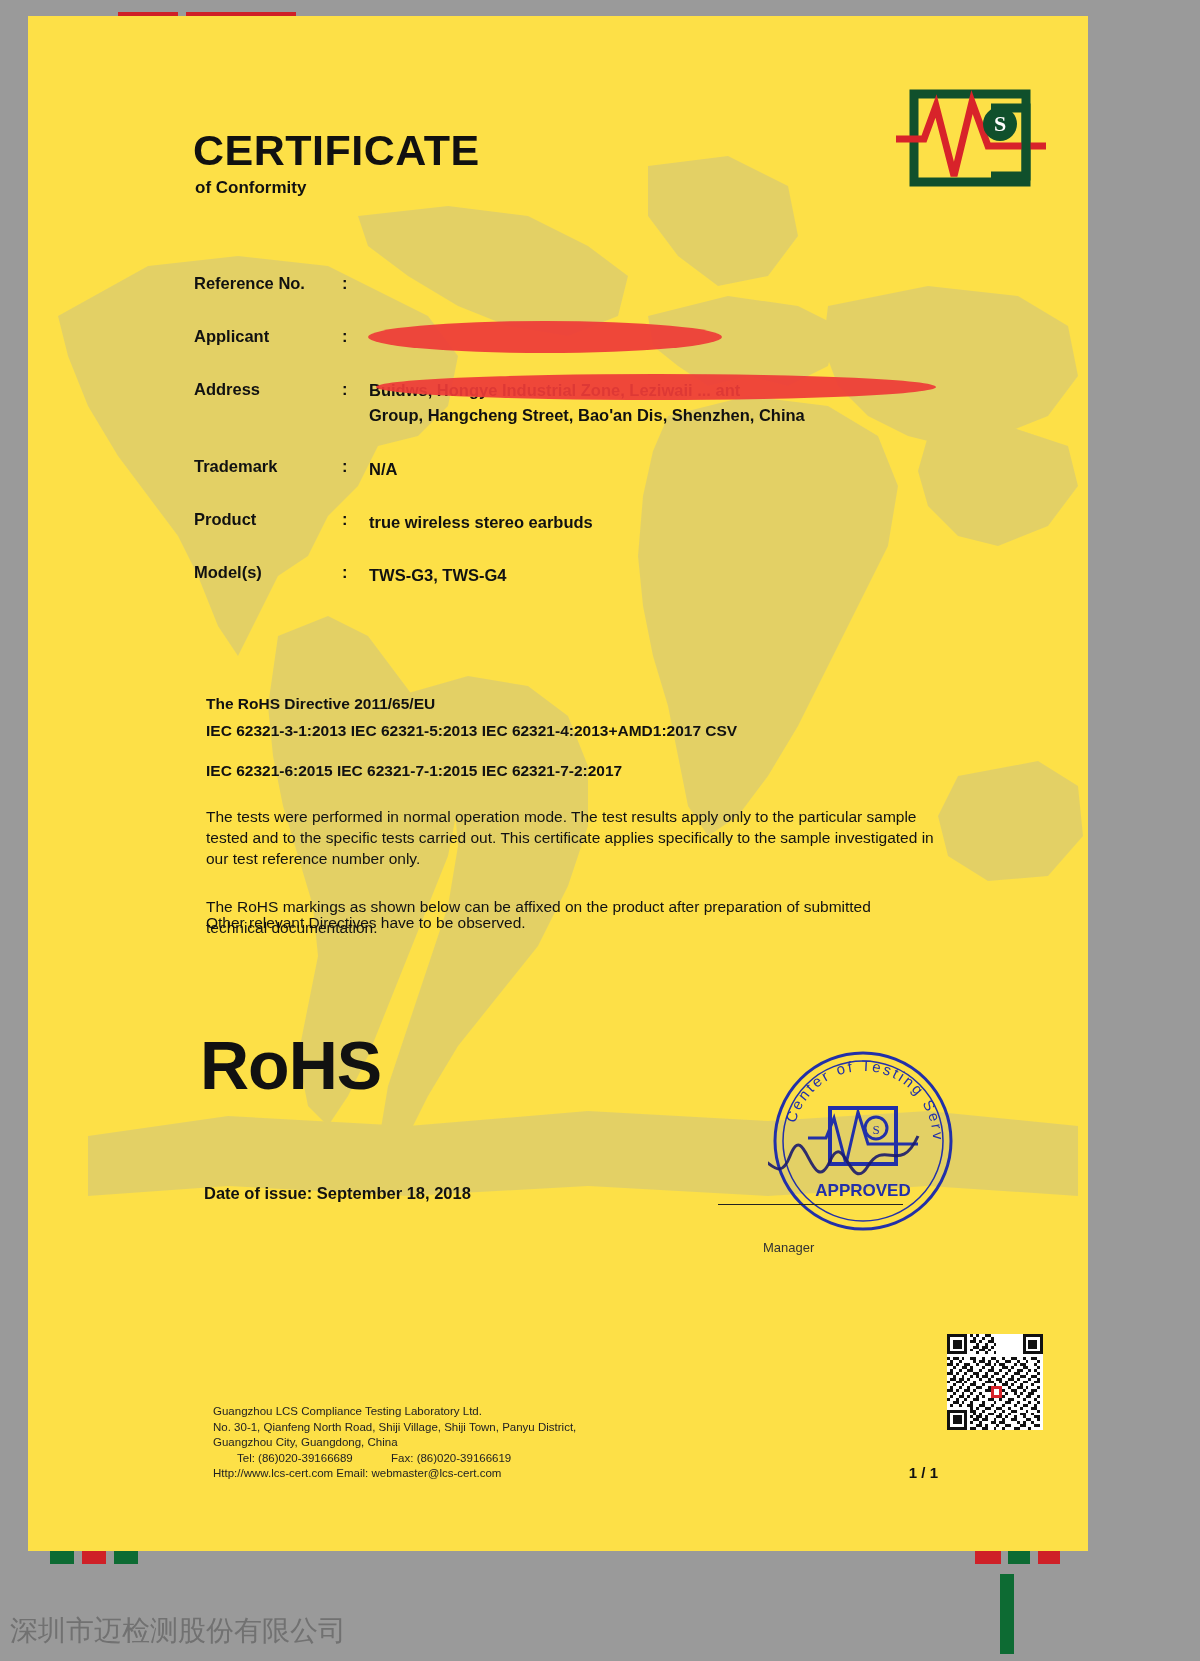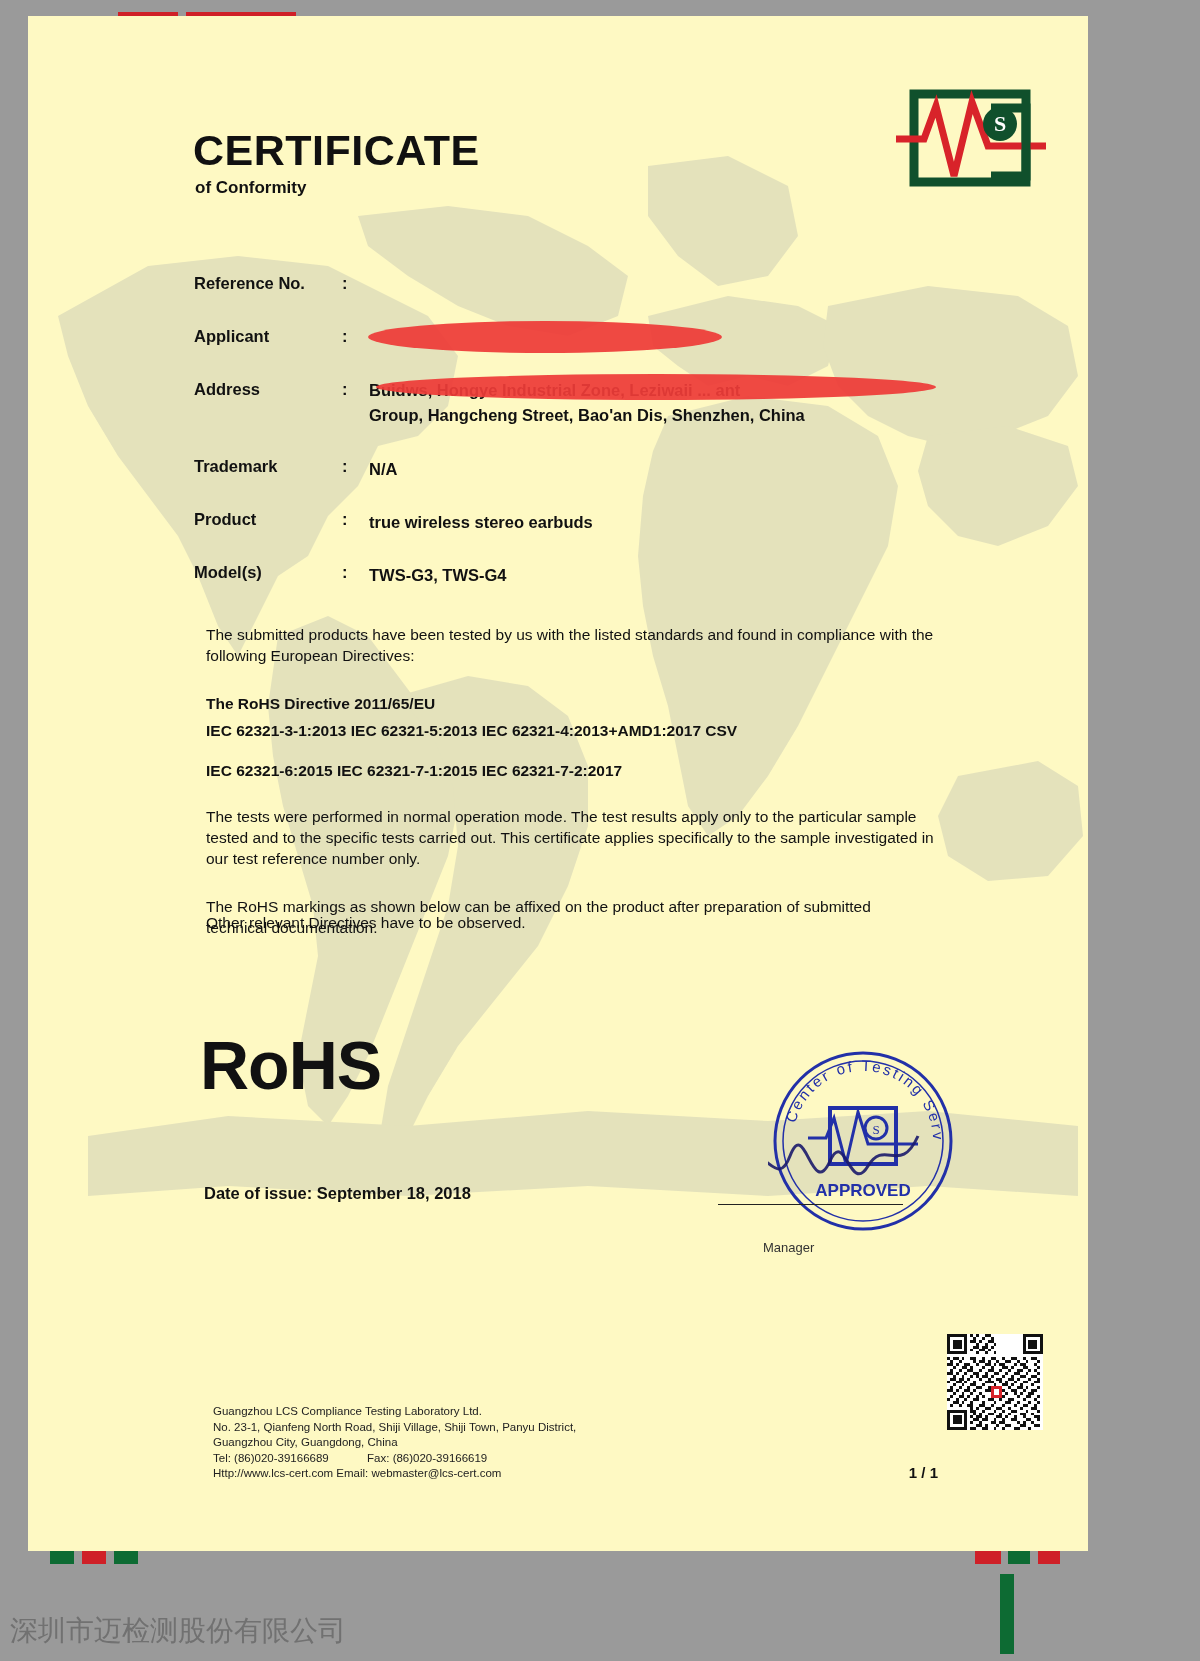--- a/index.html
+++ b/index.html
@@ -24,21 +24,21 @@
     background: #9a9a9a;
   }
 
   
   .sheet {
     position: absolute;
     left: 28px;
     top: 16px;
     width: 1060px;
     height: 1535px;
-    background: #fef9c3;
+    background: #fde047;
     overflow: hidden;
   }
 
   
   .mark {
     position: absolute;
     background: #cf2027;
   }
   .mark.green { background: #0d6b33; }
 
@@ -187,21 +187,21 @@
 
   
   .footer {
     position: absolute;
     left: 185px;
     top: 1388px;
     font-size: 11.5px;
     color: #222;
     line-height: 15.5px;
   }
-  .footer .line2 { white-space: pre; }
+  .footer .line2 { white-space: pre; margin-left: 24px; }
   .pageno {
     position: absolute;
     right: 150px;
     top: 1448px;
     font-size: 15px;
     font-weight: bold;
     color: #111;
   }
   .qr {
     position: absolute;
@@ -310,21 +310,20 @@
           <span class="val">true wireless stereo earbuds</span>
         </div>
 
         <div class="row" style="height:53px;">
           <span class="lbl">Model(s)</span>
           <span class="colon">:</span>
           <span class="val">TWS-G3, TWS-G4</span>
         </div>
       </div>
 
-      <div class="para" style="top:608px;width:740px;">The submitted products have been tested by us with the listed standards and found in compliance with the following European Directives:</div>
       <div class="para b" style="top:677px;">The RoHS Directive 2011/65/EU</div>
       <div class="para b" style="top:704px;width:760px;">IEC 62321-3-1:2013  IEC 62321-5:2013  IEC 62321-4:2013+AMD1:2017 CSV</div>
       <div class="para b" style="top:744px;width:760px;">IEC 62321-6:2015  IEC 62321-7-1:2015  IEC 62321-7-2:2017</div>
       <div class="para" style="top:790px;width:740px;">The tests were performed in normal operation mode. The test results apply only to the particular sample tested and to the specific tests carried out. This certificate applies specifically to the sample investigated in our test reference number only.</div>
       <div class="para" style="top:880px;width:700px;">The RoHS markings as shown below can be affixed on the product after preparation of submitted technical documentation.</div>
       <div class="para" style="top:896px;width:700px;">Other relevant Directives have to be observed.</div>
 
       <div class="rohs">RoHS</div>
 
       <div class="issue">Date of issue: September 18, 2018</div>
@@ -606,21 +605,21 @@
             <rect x="28" y="32" width="1" height="1"></rect>
         </g>
         <g fill="#d8232a">
           <rect x="15" y="18" width="4" height="4"></rect>
           <rect x="16" y="19" width="2" height="2" fill="#ffffff"></rect>
         </g>
       </svg>
 
       <div class="footer">
         <div>Guangzhou LCS Compliance Testing Laboratory Ltd.</div>
-        <div>No. 23-1, Qianfeng North Road, Shiji Village, Shiji Town, Panyu District,</div>
+        <div>No. 30-1, Qianfeng North Road, Shiji Village, Shiji Town, Panyu District,</div>
         <div>Guangzhou City, Guangdong, China</div>
         <div class="line2">Tel: (86)020-39166689            Fax: (86)020-39166619</div>
         <div>Http://www.lcs-cert.com  Email: webmaster@lcs-cert.com</div>
       </div>
       <div class="pageno">1 / 1</div>
 
     </div>
   </div>
 
   <div class="bottom-cn">深圳市迈检测股份有限公司</div>

